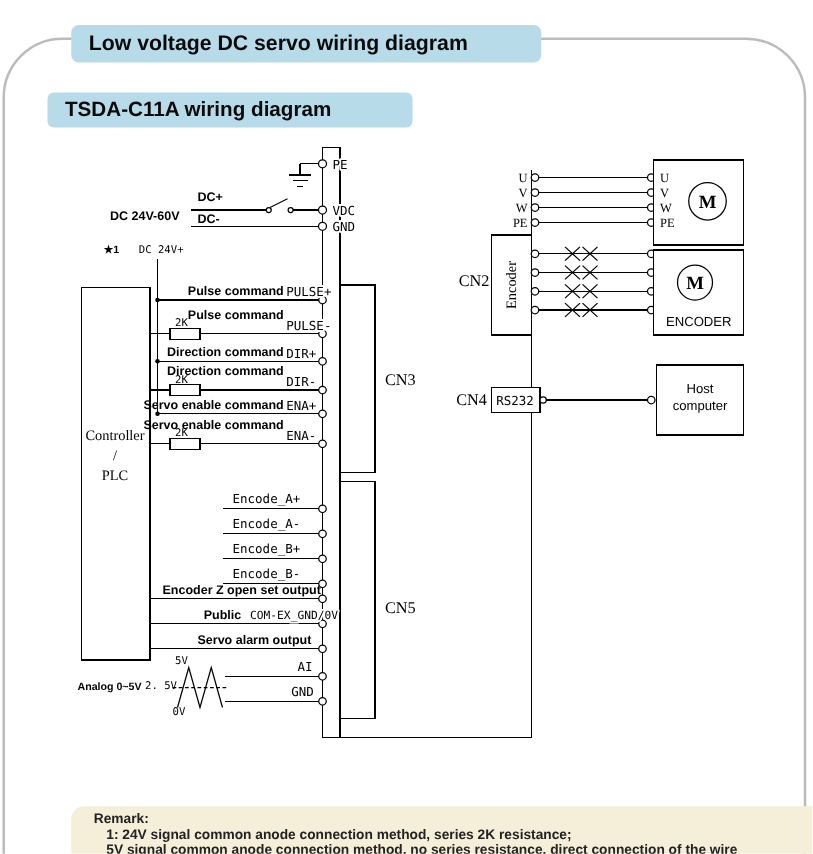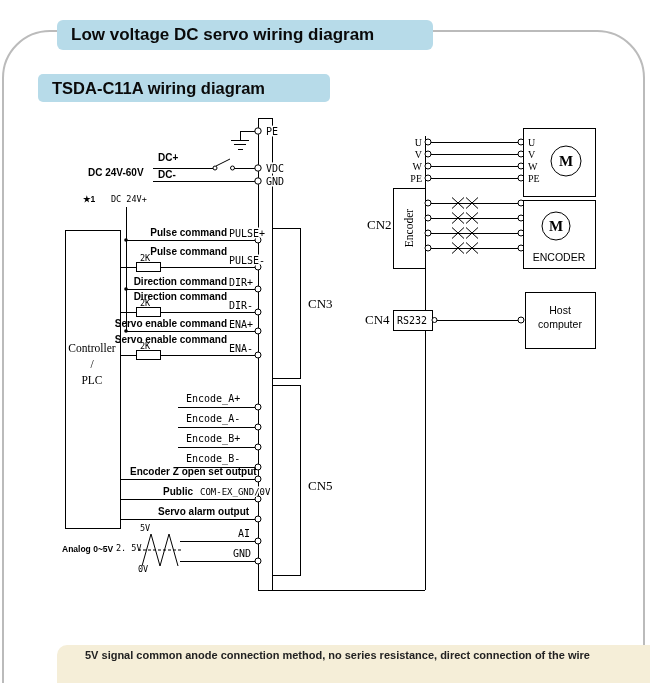--- a/index.html
+++ b/index.html
@@ -278,14 +278,16 @@
     <circle class="tc" cx="521" cy="320" r="3"></circle>
     <g>
       <rect class="bx" x="525" y="292" width="70" height="56"></rect>
       <text class="tsn" x="560" y="314" text-anchor="middle">Host</text>
       <text class="tsn" x="560" y="328" text-anchor="middle">computer</text>
     </g>
   </g>
 </svg>
 
 <div class="remark">
+  <div>Remark:</div>
+  <div class="rl">1: 24V signal common anode connection method, series 2K resistance;</div>
   <div class="rl">5V signal common anode connection method, no series resistance, direct connection of the wire</div>
 </div>
 
 </body></html>

